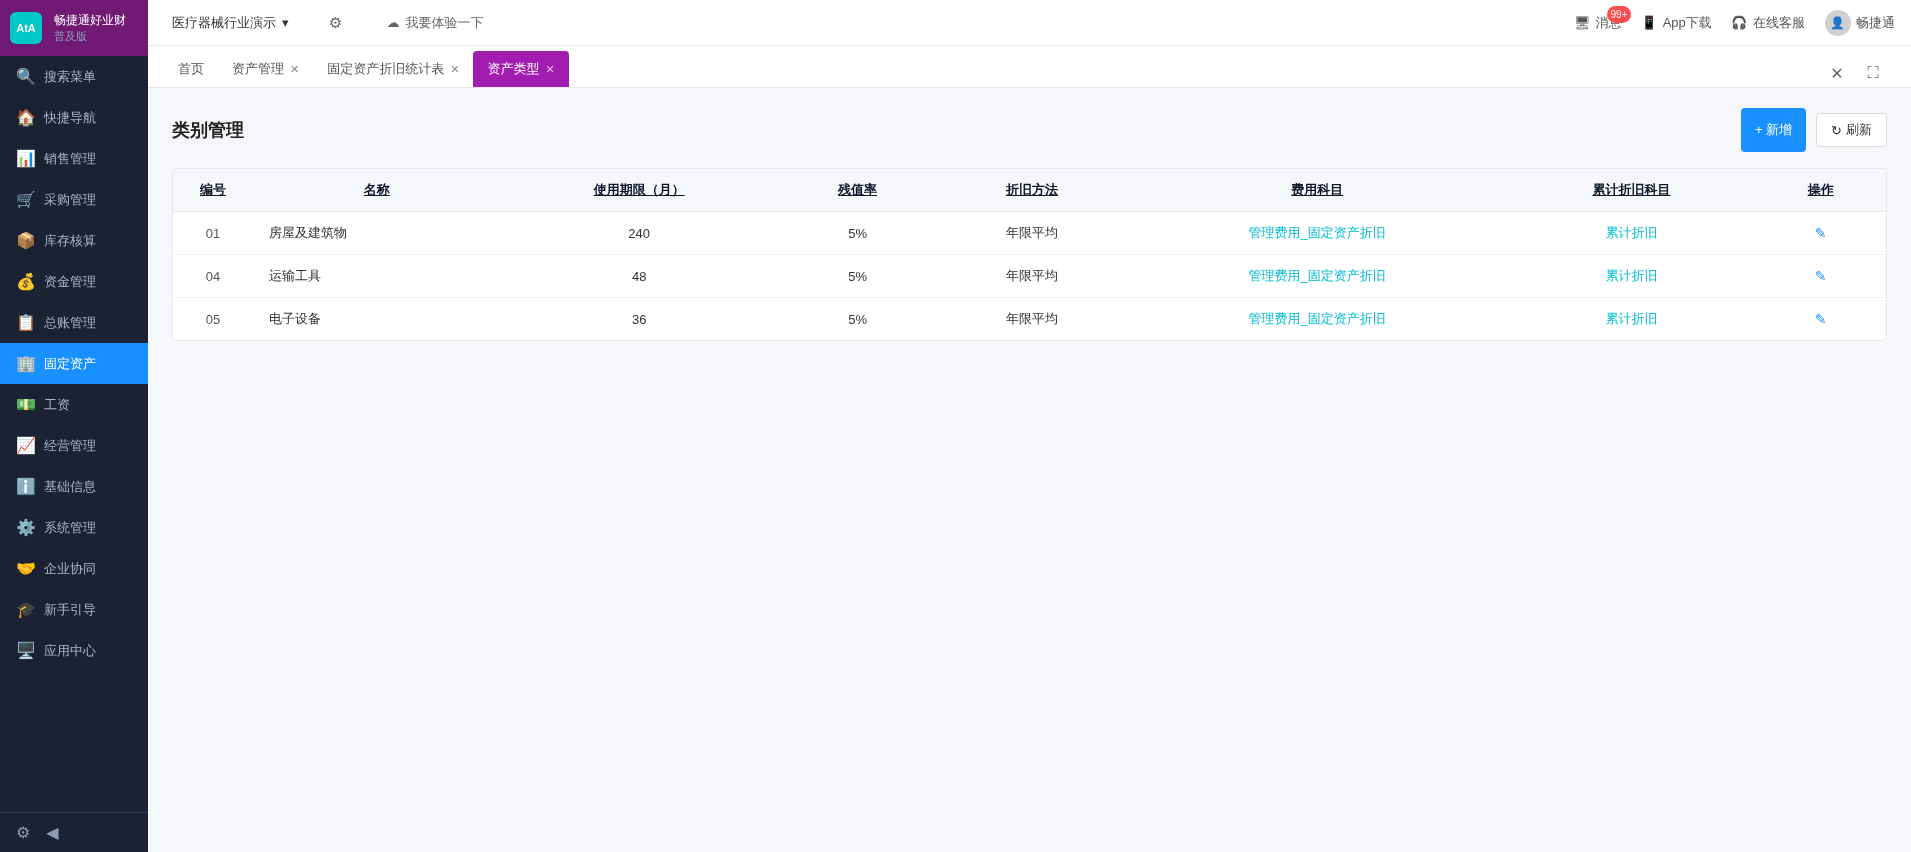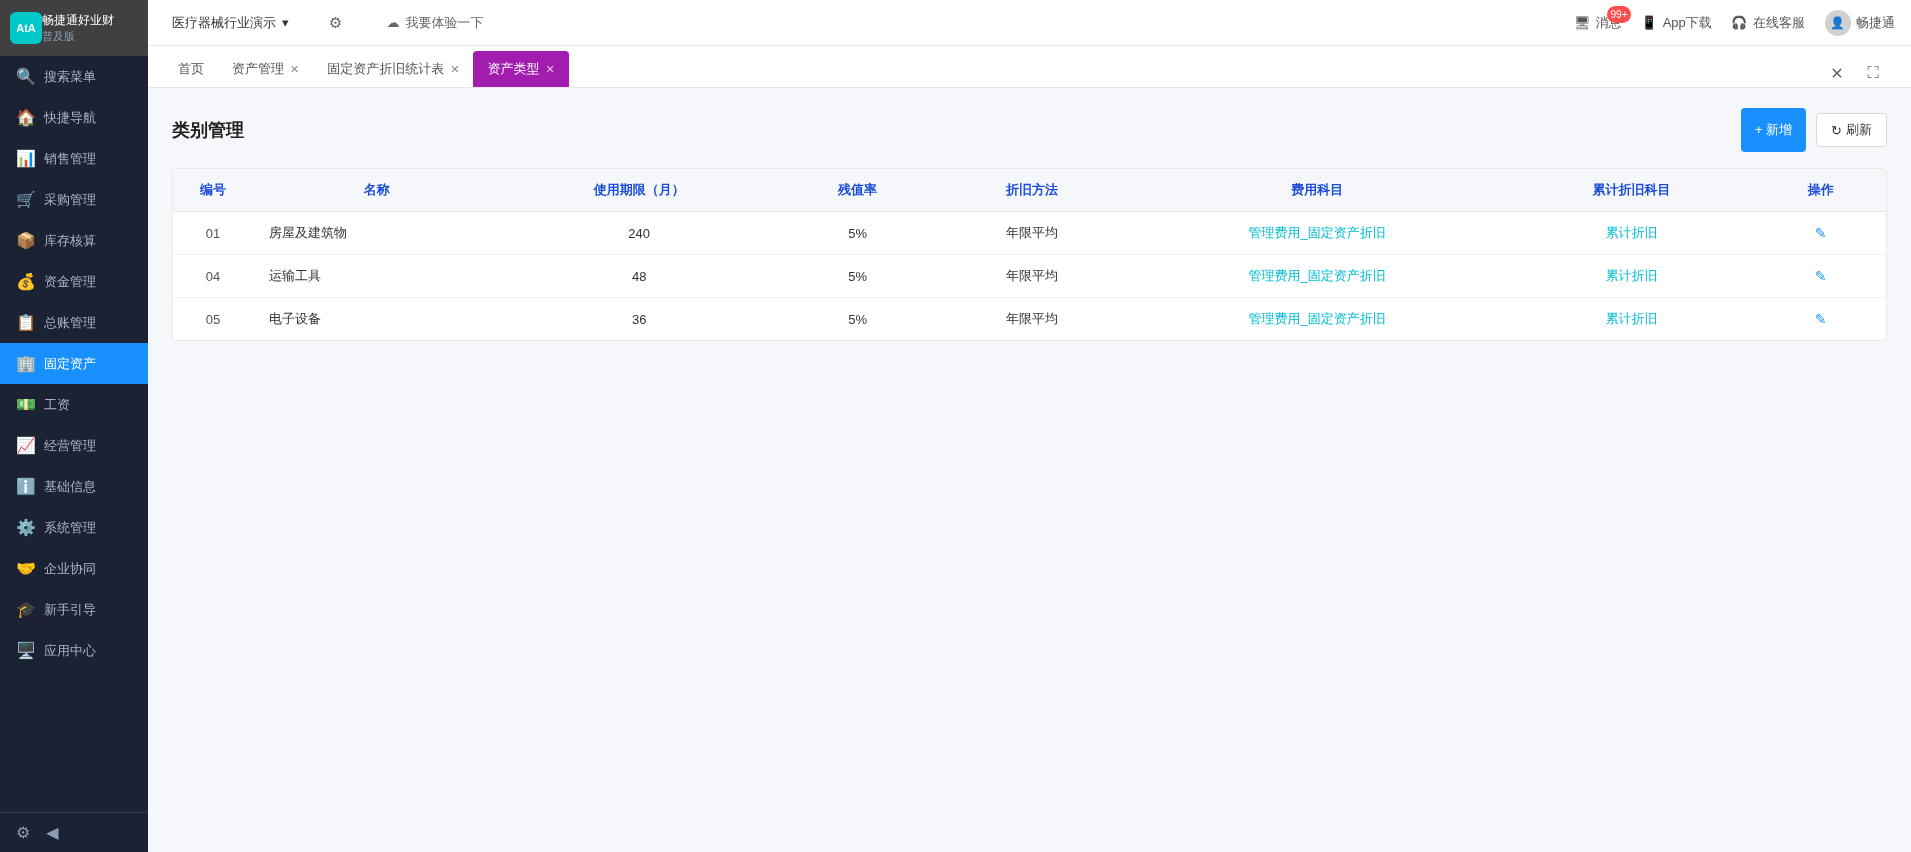--- a/index.html
+++ b/index.html
@@ -10,24 +10,24 @@
       width: 148px;
       background: #1a2233;
       color: #aab4c8;
       display: flex;
       flex-direction: column;
       flex-shrink: 0;
       height: 100%;
     }
     .sidebar-logo {
       padding: 12px 10px;
-      background: #404040;
-      display: flex;
-      align-items: center;
-      gap: 0;
+      background: #701a75;
+      display: flex;
+      align-items: center;
+      gap: 12px;
     }
     .logo-icon {
       width: 32px;
       height: 32px;
       background: #00c8c8;
       border-radius: 6px;
       display: flex;
       align-items: center;
       justify-content: center;
       color: white;
@@ -279,24 +279,25 @@
       width: 100%;
       border-collapse: collapse;
       font-size: 13px;
     }
     thead tr {
       background: #f5f7fa;
     }
     thead th {
       padding: 12px 16px;
       text-align: center;
-      color: #1d4ed8;
+      color: #0f172a;
       font-weight: 600;
       border-bottom: 1px solid #e8e8e8;
       white-space: nowrap;
+      text-decoration: underline;
     }
     thead th:first-child { text-align: center; width: 80px; }
     tbody tr {
       border-bottom: 1px solid #f0f0f0;
     }
     tbody tr:last-child { border-bottom: none; }
     tbody td {
       padding: 12px 16px;
       text-align: center;
       color: #333;

